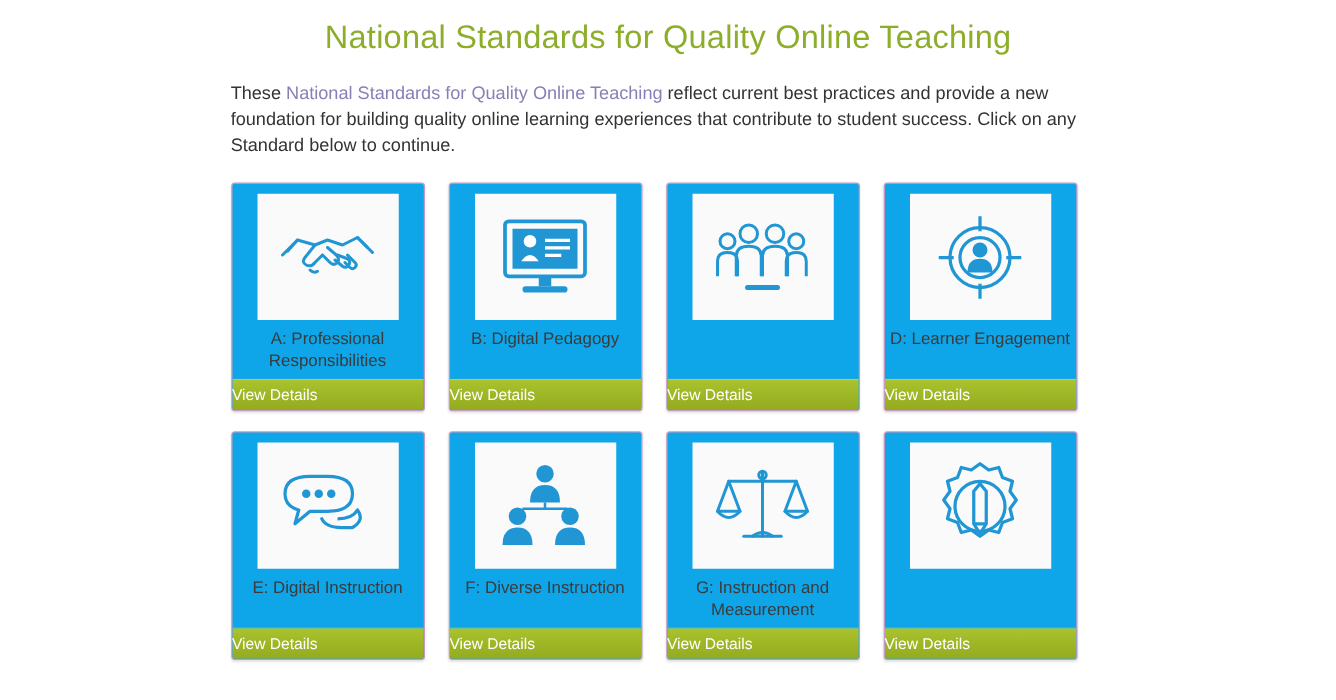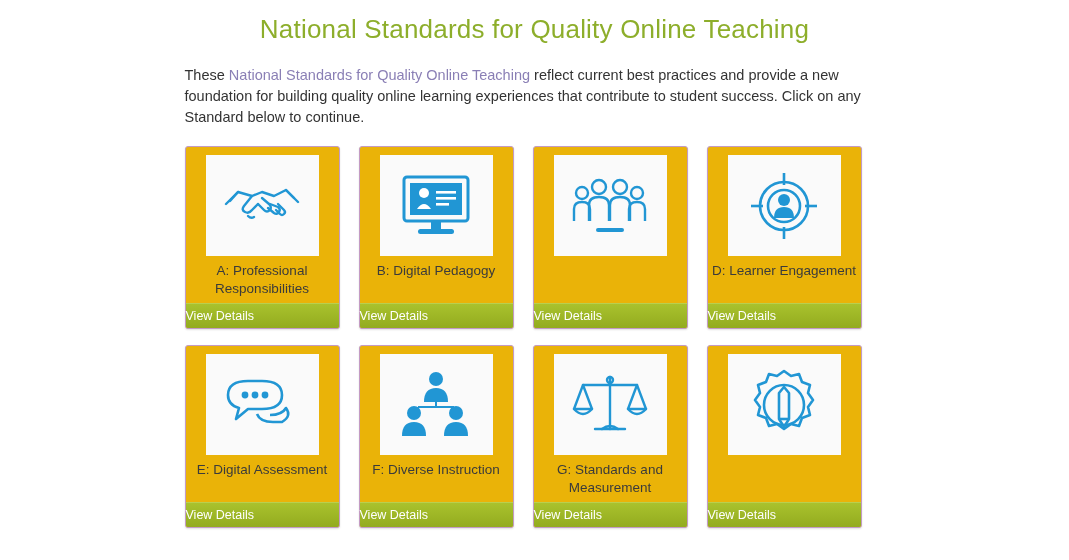--- a/index.html
+++ b/index.html
@@ -46,21 +46,21 @@
     display: grid;
     grid-template-columns: repeat(4, 157px);
     grid-column-gap: 17px;
     grid-row-gap: 16px;
   }
   .card {
     width: 155px;
     height: 183px;
     border: 1px solid #c39bc4;
     border-radius: 3px;
-    background: #eab308;
+    background: #0ea5e9;
     box-shadow: 0 1px 2px rgba(0,0,0,0.12);
     box-sizing: border-box;
     display: flex;
     flex-direction: column;
     align-items: center;
     position: relative;
     cursor: pointer;
   }
   .thumb {
     width: 113px;
@@ -208,21 +208,21 @@
               <path d="M48 42 q12 0 16 -7 q6 8 -4 14 h-9 q-13 0 -16 -8"></path>
             </g>
             <g fill="#2196d4">
               <circle cx="23" cy="22" r="3.4"></circle>
               <circle cx="33" cy="22" r="3.4"></circle>
               <circle cx="43" cy="22" r="3.4"></circle>
             </g>
           </svg>
         </span>
       </div>
-      <div class="card-label">E: Digital Assessment</div>
+      <div class="card-label">E: Digital Instruction</div>
       <div class="view-btn">View Details</div>
     </div>
 
     <div class="card">
       <div class="thumb">
         <span>
           <svg width="76" height="72" viewBox="0 0 76 72">
             <g fill="#2196d4">
               <circle cx="38" cy="10" r="7"></circle>
               <path d="M26 33 q0 -14 12 -14 q12 0 12 14 z"></path>
@@ -252,21 +252,21 @@
               <path d="M12 16 L3 40 h18 z"></path>
               <path d="M66 16 L57 40 h18 z"></path>
               <path d="M3 40 q9 10 18 0"></path>
               <path d="M57 40 q9 10 18 0"></path>
               <line x1="24" y1="60" x2="54" y2="60"></line>
               <path d="M31 60 q8 -6 16 0"></path>
             </g>
           </svg>
         </span>
       </div>
-      <div class="card-label">G: Standards and Measurement</div>
+      <div class="card-label">G: Instruction and Measurement</div>
       <div class="view-btn">View Details</div>
     </div>
 
     <div class="card">
       <div class="thumb">
         <span>
           <svg width="76" height="76" viewBox="0 0 76 76">
             <g fill="none" stroke="#2196d4" stroke-width="2.6" stroke-linejoin="round">
               <path d="M38 4 l7 5 l8 -2 l3 8 l8 3 l-2 8 l5 7 l-5 7 l2 8 l-8 3 l-3 8 l-8 -2 l-7 5 l-7 -5 l-8 2 l-3 -8 l-8 -3 l2 -8 l-5 -7 l5 -7 l-2 -8 l8 -3 l3 -8 l8 2 z"></path>
               <circle cx="38" cy="38" r="20"></circle>

